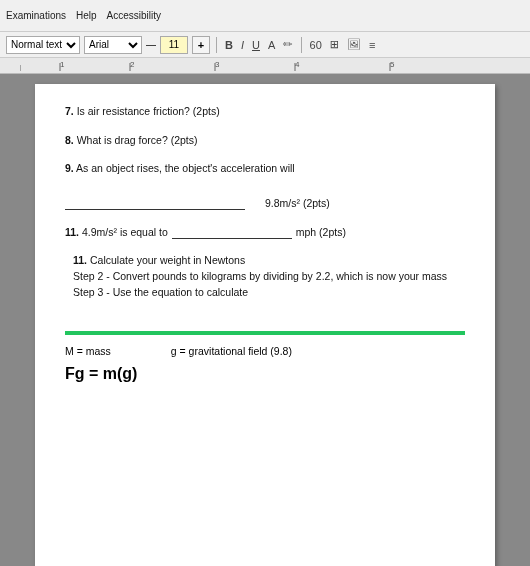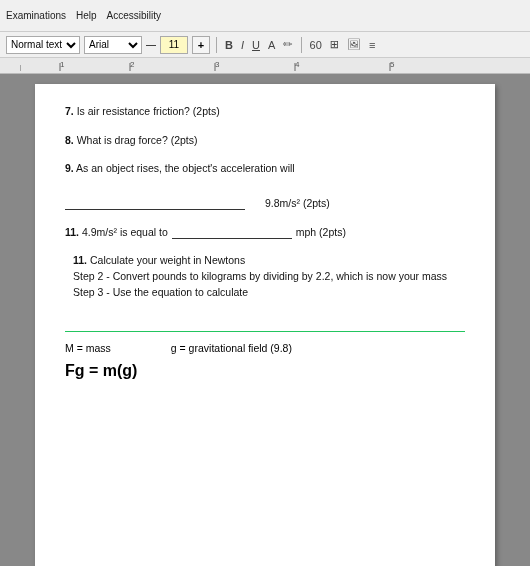--- a/index.html
+++ b/index.html
@@ -146,21 +146,21 @@
 
     .step-line {
       font-size: 10.5px;
       line-height: 1.5;
       color: #111;
     }
 
     .formula-section {
       margin-top: 30px;
       padding-top: 10px;
-      border-top: 1px solid #22c55e;
+      border-top: 4px solid #22c55e;
     }
 
     .formula-row {
       display: flex;
       gap: 60px;
       margin-bottom: 8px;
       font-size: 10.5px;
     }
 
     .formula-main {

